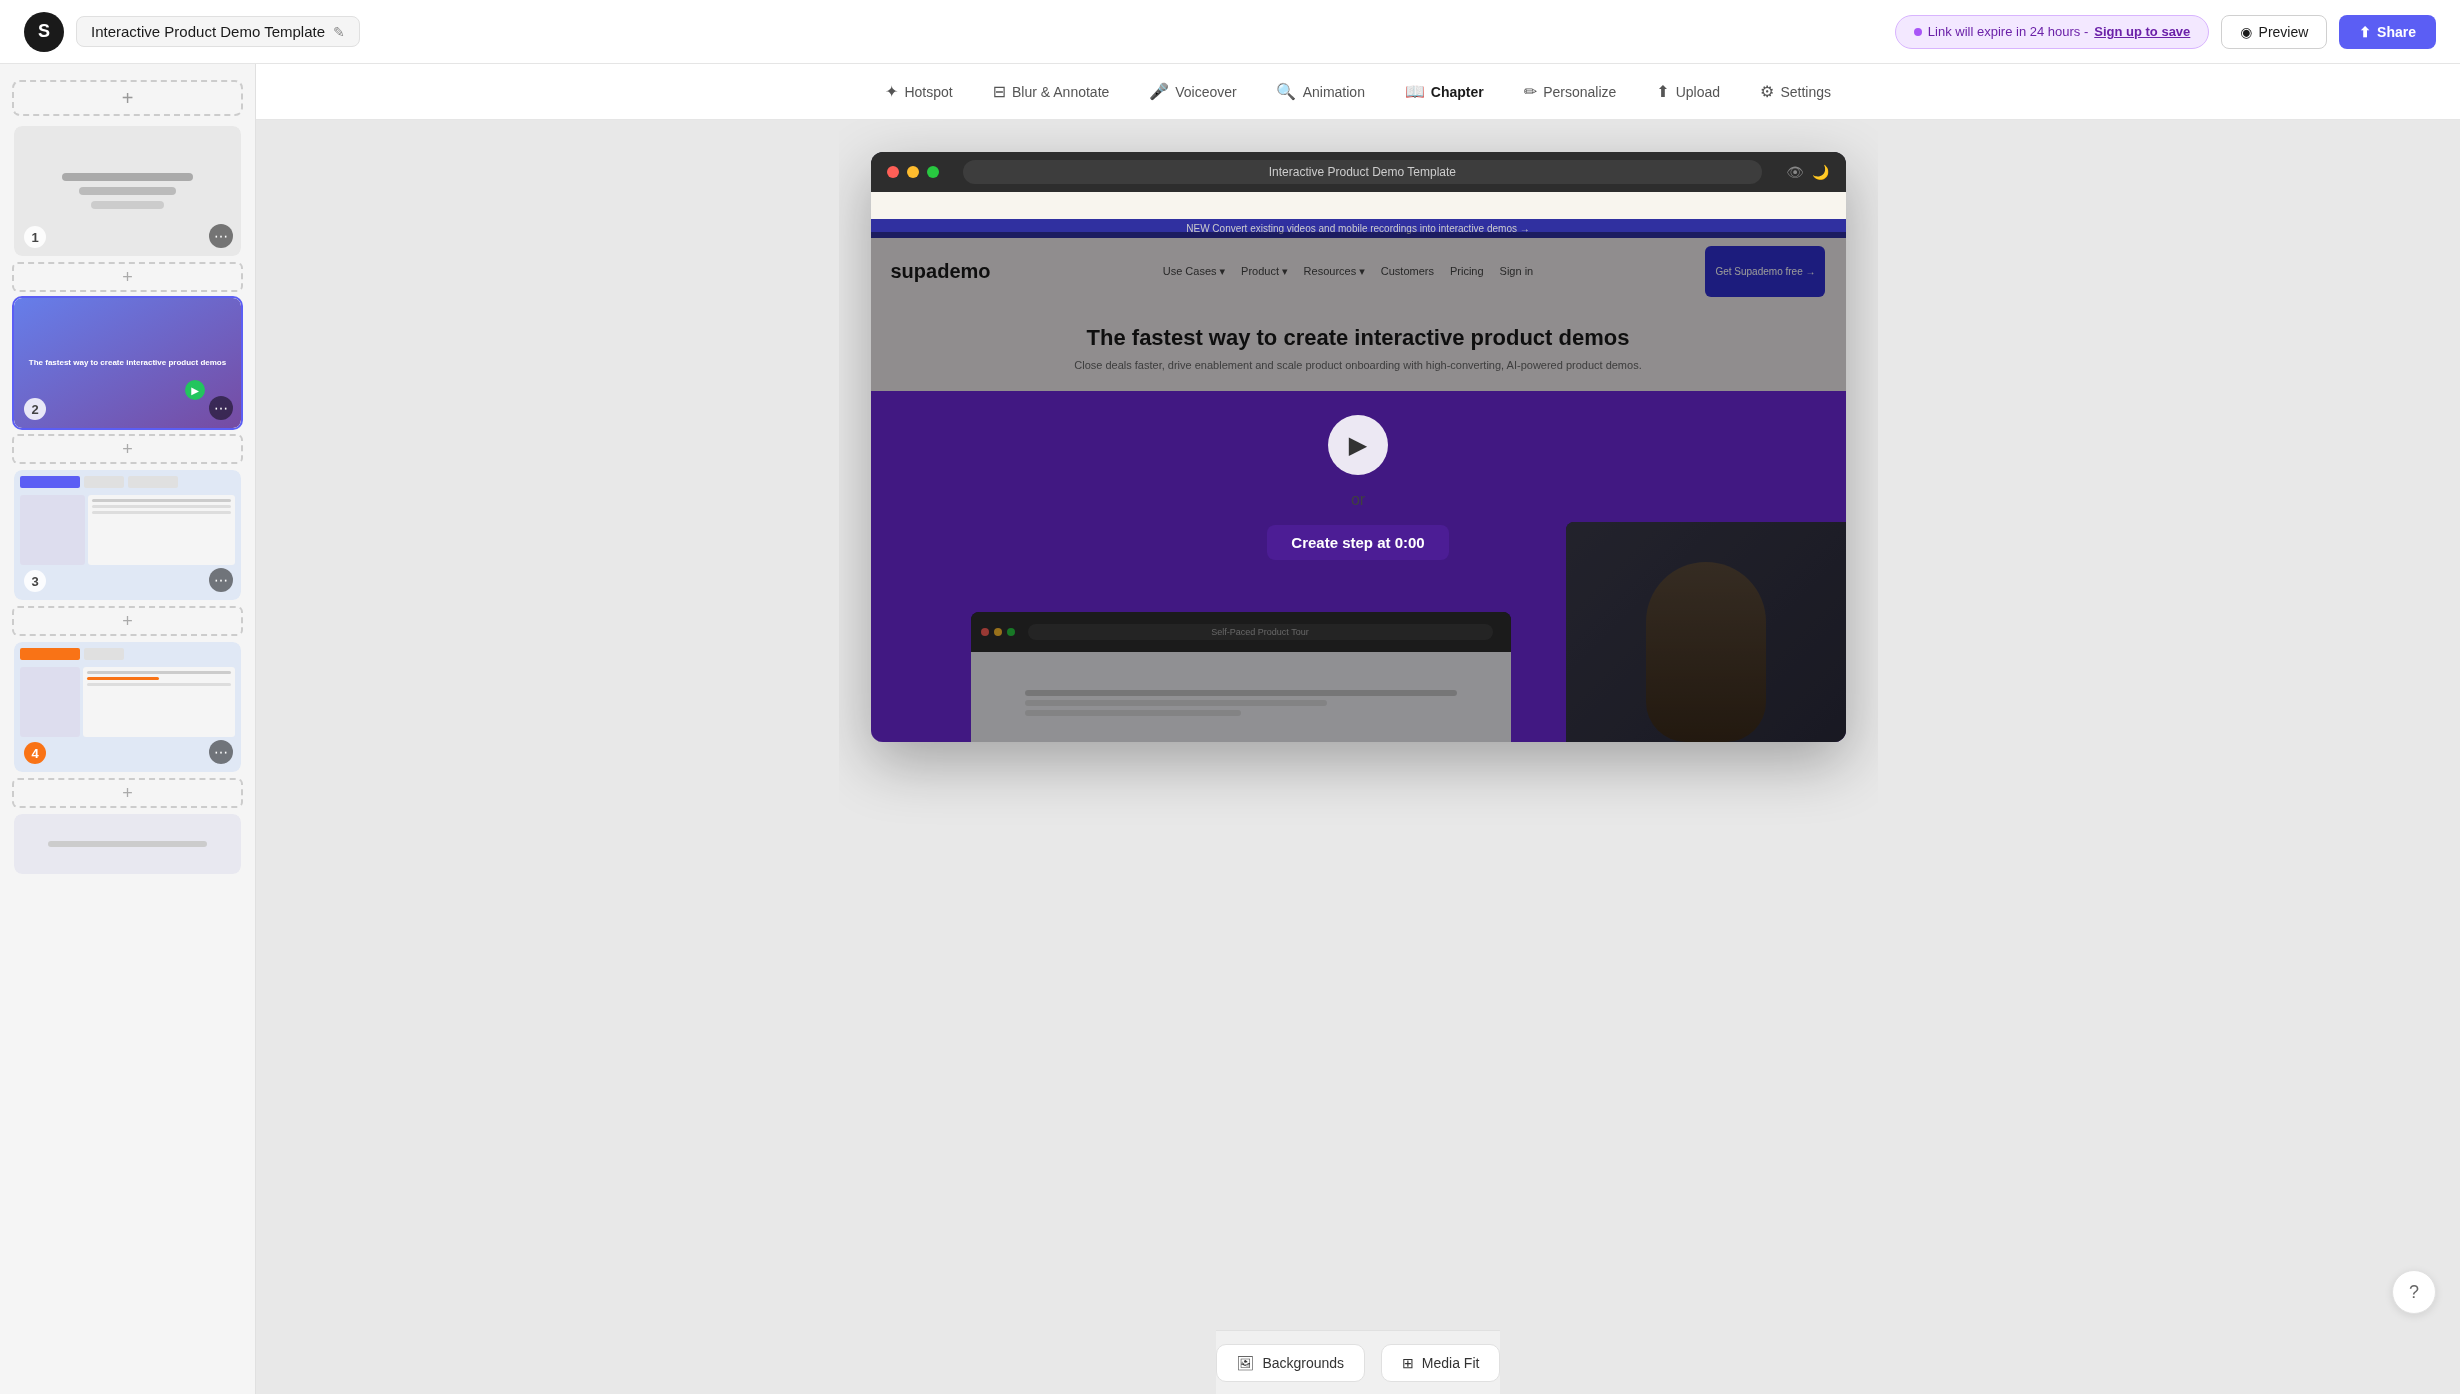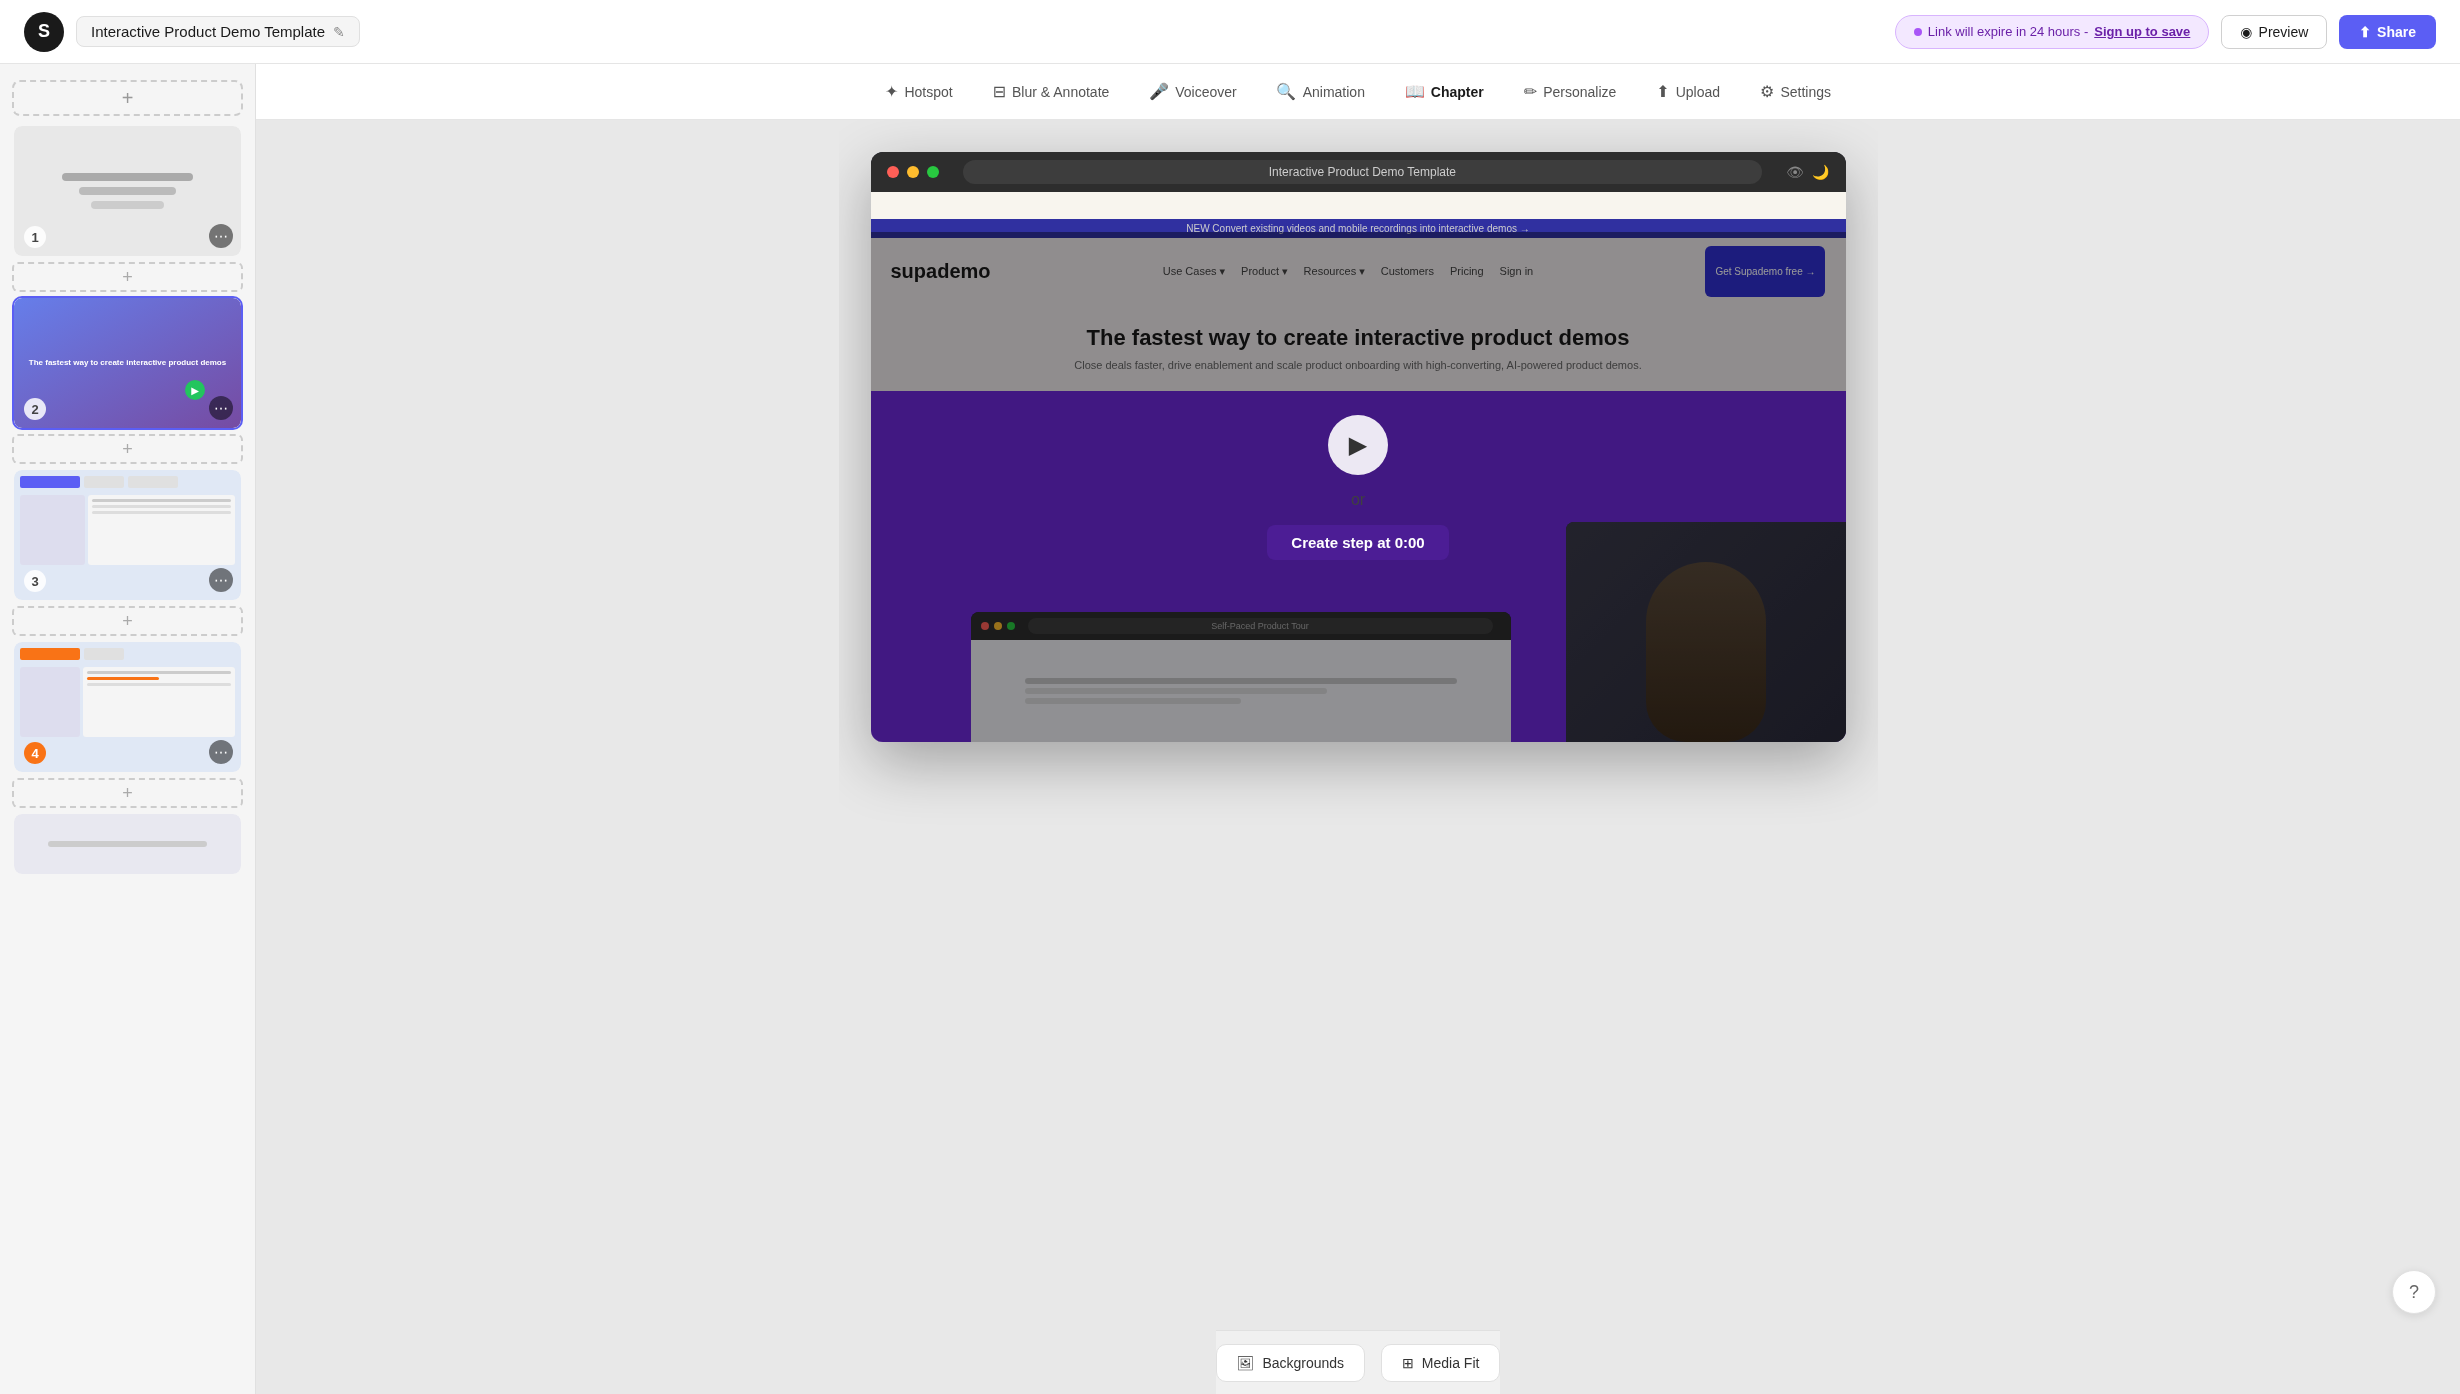--- a/index.html
+++ b/index.html
@@ -270,21 +270,21 @@
     
     .sub-demo {
       position: absolute;
       bottom: 0; left: 100px;
       width: 540px; height: 130px;
       background: #1a1a2e;
       border-radius: 8px 8px 0 0;
       overflow: hidden;
     }
     .sub-demo-chrome {
-      height: 28px;
+      height: 40px;
       background: #2d2d2d;
       display: flex; align-items: center; padding: 0 10px; gap: 5px; text-align: center;
     }
     .sub-dot { width: 8px; height: 8px; border-radius: 50%; }
     .sub-demo-url {
       flex: 1; height: 16px; background: #3d3d3d; border-radius: 8px;
       margin: 0 8px; display: flex; align-items: center; justify-content: center;
       font-size: 9px; color: #aaa;
     }
     .sub-demo-content {

